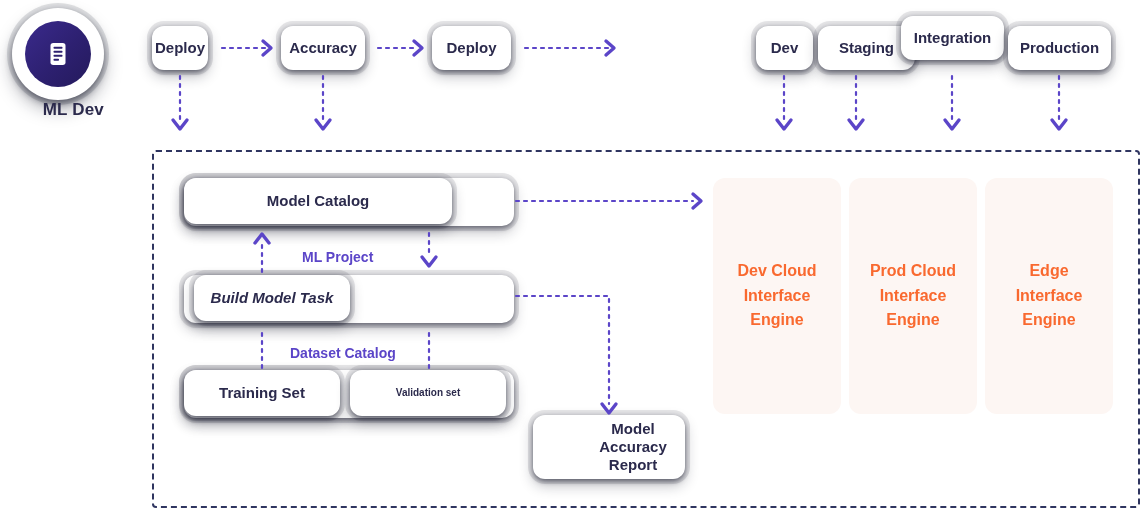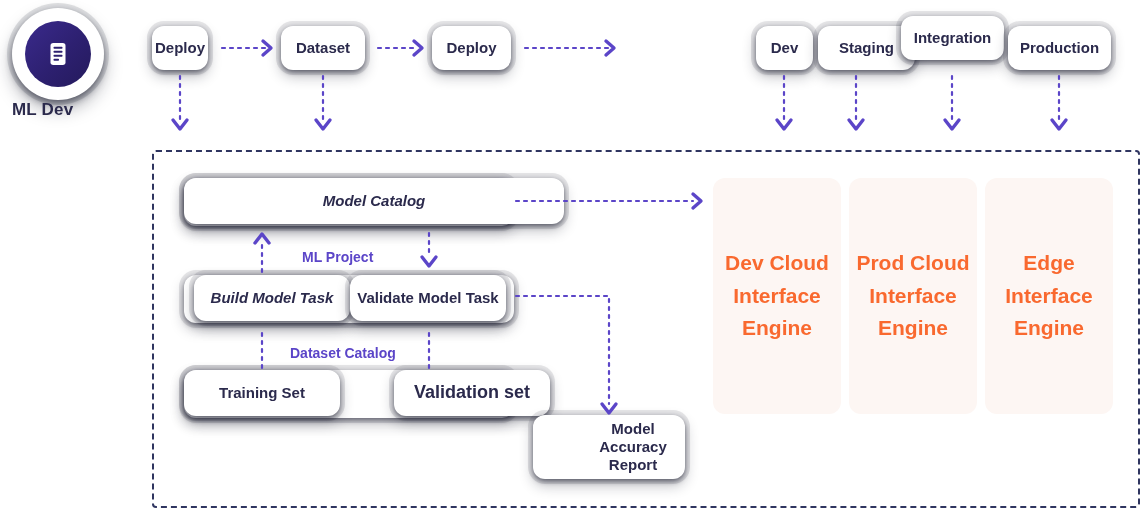--- a/index.html
+++ b/index.html
@@ -63,21 +63,21 @@
     background: linear-gradient(135deg,#3a2a8c 0%,#2d2070 55%,#241a5c 100%);
     display: flex;
     align-items: center;
     justify-content: center;
   }
   .badge-label {
     position: absolute;
     left: 0;
     top: 92px;
     width: 92px;
-    text-align: left;
+    text-align: right;
     color: #2b2a4c;
     font-weight: bold;
     font-size: 17px;
     letter-spacing: .2px;
   }
 
   
   .pill { height: 44px; font-size: 15px; }
 
   
@@ -106,21 +106,21 @@
   .engine {
     position: absolute;
     background: #fdf6f3;
     border-radius: 12px;
     display: flex;
     align-items: center;
     justify-content: center;
     text-align: center;
     color: #f9692f;
     font-weight: bold;
-    font-size: 21px;
+    font-size: 16px;
     line-height: 1.55;
     box-sizing: border-box;
   }
 
   
   .annot {
     position: absolute;
     color: #5b45c8;
     font-weight: bold;
     font-size: 14px;
@@ -167,61 +167,58 @@
         <rect x="8.4" y="15.8" width="4.4" height="1.5" rx=".6" fill="#2d2070"></rect>
       </svg>
     </div>
     <div class="badge-label">ML Dev</div>
   </div>
 
   <div class="node pill" style="left:152px;top:26px;width:56px;">
     <span>Deploy</span>
   </div>
   <div class="node pill" style="left:281px;top:26px;width:84px;">
-    <span>Dataset</span>
+    <span>Accuracy</span>
   </div>
   <div class="node pill" style="left:432px;top:26px;width:79px;">
     <span>Deploy</span>
   </div>
 
   <div class="node pill" style="left:756px;top:26px;width:57px;">
     <span>Dev</span>
   </div>
   <div class="node pill" style="left:818px;top:26px;width:97px;">
     <span>Staging</span>
   </div>
   <div class="node pill" style="left:901px;top:16px;width:103px;">
     <span>Integration</span>
   </div>
   <div class="node pill" style="left:1008px;top:26px;width:103px;">
     <span>Production</span>
   </div>
 
   <div class="group-frame" style="left:184px;top:178px;width:330px;height:48px;"></div>
-  <div class="node" style="left:184px;top:178px;width:380px;height:46px;font-size:15px;font-style:italic;">
+  <div class="node" style="left:184px;top:178px;width:268px;height:46px;font-size:15px;">
     <span>Model Catalog</span>
   </div>
 
   <div class="annot" style="left:302px;top:249px;">ML Project</div>
 
   <div class="group-frame" style="left:184px;top:275px;width:330px;height:48px;"></div>
   <div class="node" style="left:194px;top:275px;width:156px;height:46px;font-size:15px;font-style:italic;">
     <span>Build Model Task</span>
   </div>
-  <div class="node" style="left:350px;top:275px;width:156px;height:46px;font-size:15px;">
-    <span>Validate Model Task</span>
-  </div>
 
   <div class="annot" style="left:290px;top:345px;">Dataset Catalog</div>
 
   <div class="group-frame" style="left:184px;top:370px;width:330px;height:48px;"></div>
   <div class="node" style="left:184px;top:370px;width:156px;height:46px;font-size:15px;">
     <span>Training Set</span>
   </div>
-  <div class="node" style="left:350px;top:370px;width:156px;height:46px;font-size:18px;margin-left:44px;">
+  <div class="node" style="left:350px;top:370px;width:156px;height:46px;font-size:10px;">
     <span>Validation set</span>
   </div>
 
   <div class="node" style="left:533px;top:415px;width:152px;height:64px;font-size:15px;flex-direction:column;padding-left:48px;">
     <span>Model Accuracy</span>
     <span>Report</span>
   </div>
 
   <div class="engine" style="left:713px;top:178px;width:128px;height:236px;flex-direction:column;">
     <span>Dev Cloud</span>

